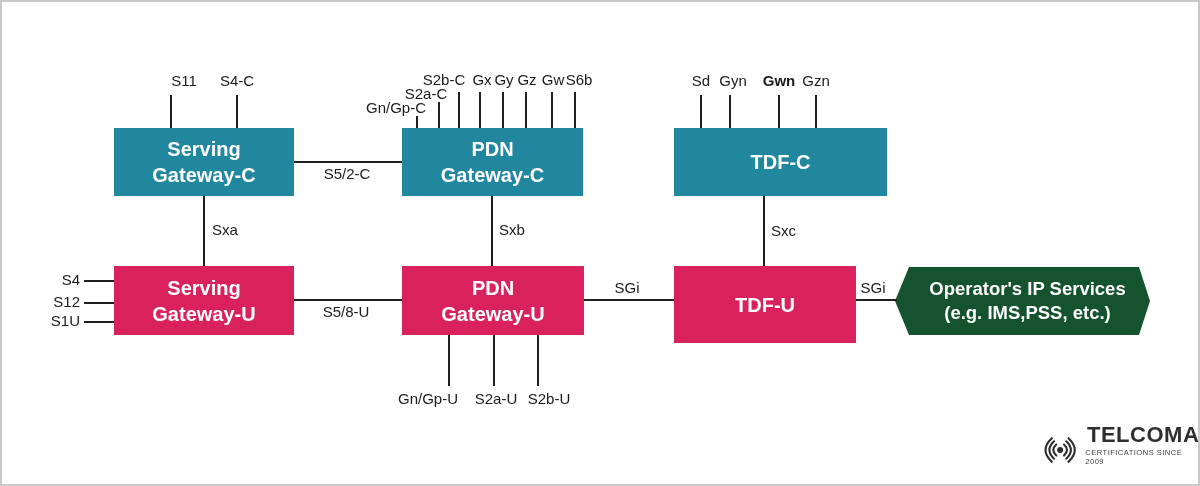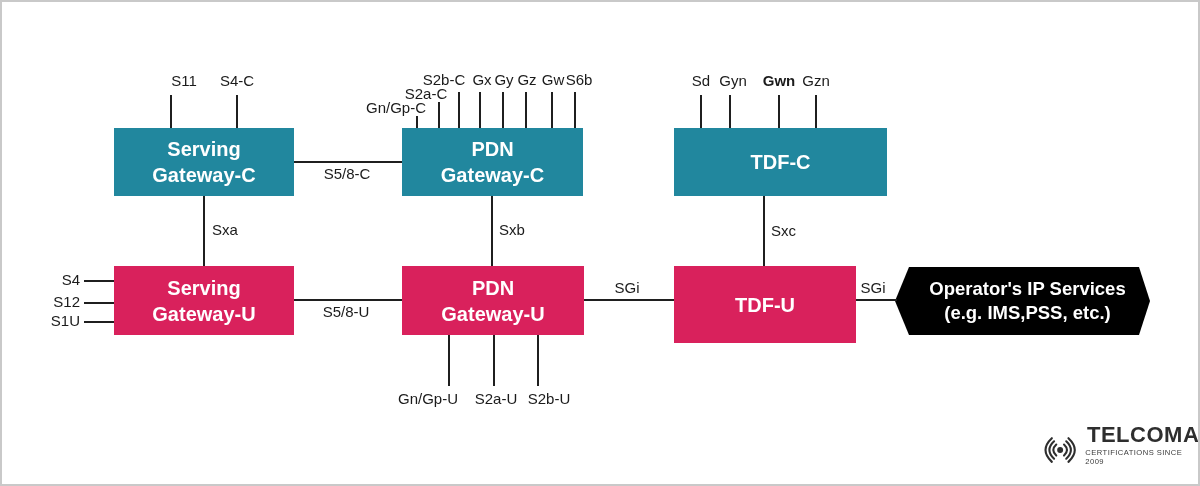--- a/index.html
+++ b/index.html
@@ -23,21 +23,21 @@
     display:flex;align-items:center;justify-content:center;
     text-align:center;
     color:#ffffff;
     font-size:20px;font-weight:700;line-height:1.3;
     white-space:pre-line;
   }
   .teal{background:#21879E;}
   .pink{background:#D9215C;}
   .arrow-shape{
     position:absolute;left:893px;top:265px;width:255px;height:68px;
-    background:#000000;
+    background:#14532d;
     clip-path:polygon(14px 0, 244px 0, 100% 50%, 244px 100%, 14px 100%, 0 50%);
     display:flex;align-items:center;justify-content:center;
     text-align:center;color:#fff;
     font-size:18.5px;font-weight:700;line-height:1.3;
     white-space:pre-line;
     padding-left:10px;box-sizing:border-box;
   }
   .vline{position:absolute;width:2px;background:#1f1f1f;}
   .hline{position:absolute;height:2px;background:#1f1f1f;}
   .iface{
@@ -120,21 +120,21 @@
   <span class="iface cx" style="left:551px;top:70px;">Gw</span>
   <span class="iface cx" style="left:577px;top:70px;">S6b</span>
   <span class="iface cx" style="left:424px;top:84px;">S2a-C</span>
   <span class="iface cx" style="left:394px;top:98px;">Gn/Gp-C</span>
 
   <span class="iface cx" style="left:699px;top:71px;">Sd</span>
   <span class="iface cx" style="left:731px;top:71px;">Gyn</span>
   <span class="iface cx" style="left:777px;top:71px;font-weight:bold;">Gwn</span>
   <span class="iface cx" style="left:814px;top:71px;">Gzn</span>
 
-  <span class="iface cx" style="left:345px;top:164px;">S5/8-C</span>
+  <span class="iface cx" style="left:345px;top:164px;">S5/2-C</span>
   <span class="iface" style="left:210px;top:220px;">Sxa</span>
   <span class="iface" style="left:497px;top:220px;">Sxb</span>
   <span class="iface" style="left:769px;top:221px;text-align:right;">Sxc</span>
 
   <span class="iface rx" style="left:78px;top:270px;">S4</span>
   <span class="iface rx" style="left:78px;top:292px;">S12</span>
   <span class="iface rx" style="left:78px;top:311px;">S1U</span>
 
   <span class="iface cx" style="left:344px;top:302px;">S5/8-U</span>
   <span class="iface cx" style="left:625px;top:278px;">SGi</span>

